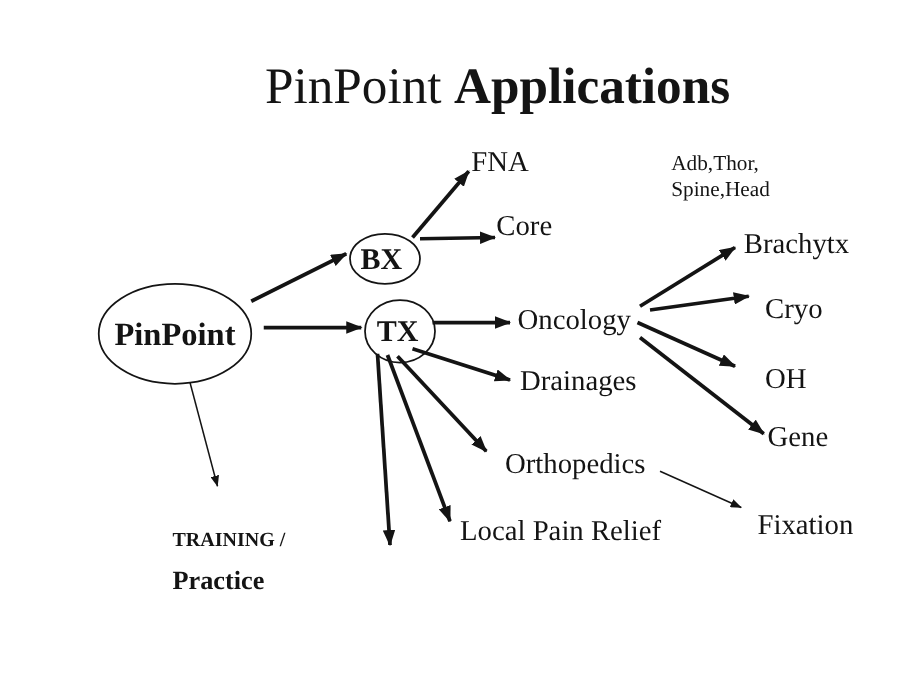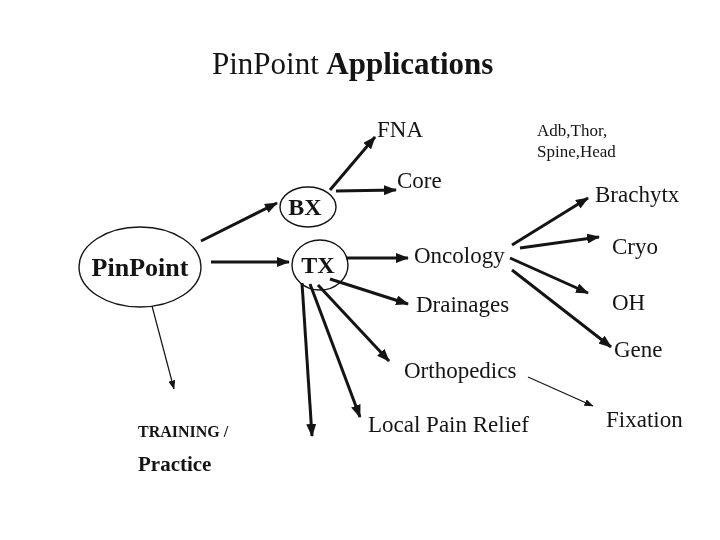--- a/index.html
+++ b/index.html
@@ -2,21 +2,21 @@
 <html><head>
 <meta charset="utf-8">
 <style>
   html,body { margin:0; padding:0; background:#ffffff; }
   .slide {
     position:relative; width:720px; height:540px; background:#ffffff;
     font-family:"Liberation Serif", serif; overflow:hidden;
   }
   .title {
     position:absolute; left:212px; top:48px;
-    font-size:31px; line-height:1; color:#141414; white-space:nowrap;
+    font-size:41px; line-height:1; color:#141414; white-space:nowrap;
   }
   .title .bold { font-weight:bold; margin-left:0.24em; }
   svg { position:absolute; left:0; top:0; }
   svg text { font-family:"Liberation Serif", serif; fill:#141414; }
   .lbl   { font-size:23px; }
   .small { font-size:17px; }
   .node  { font-weight:bold; text-anchor:middle; }
   .node-big { font-size:26px; }
   .node-sm  { font-size:24px; }
   .cap   { font-size:16px; font-weight:bold; }

